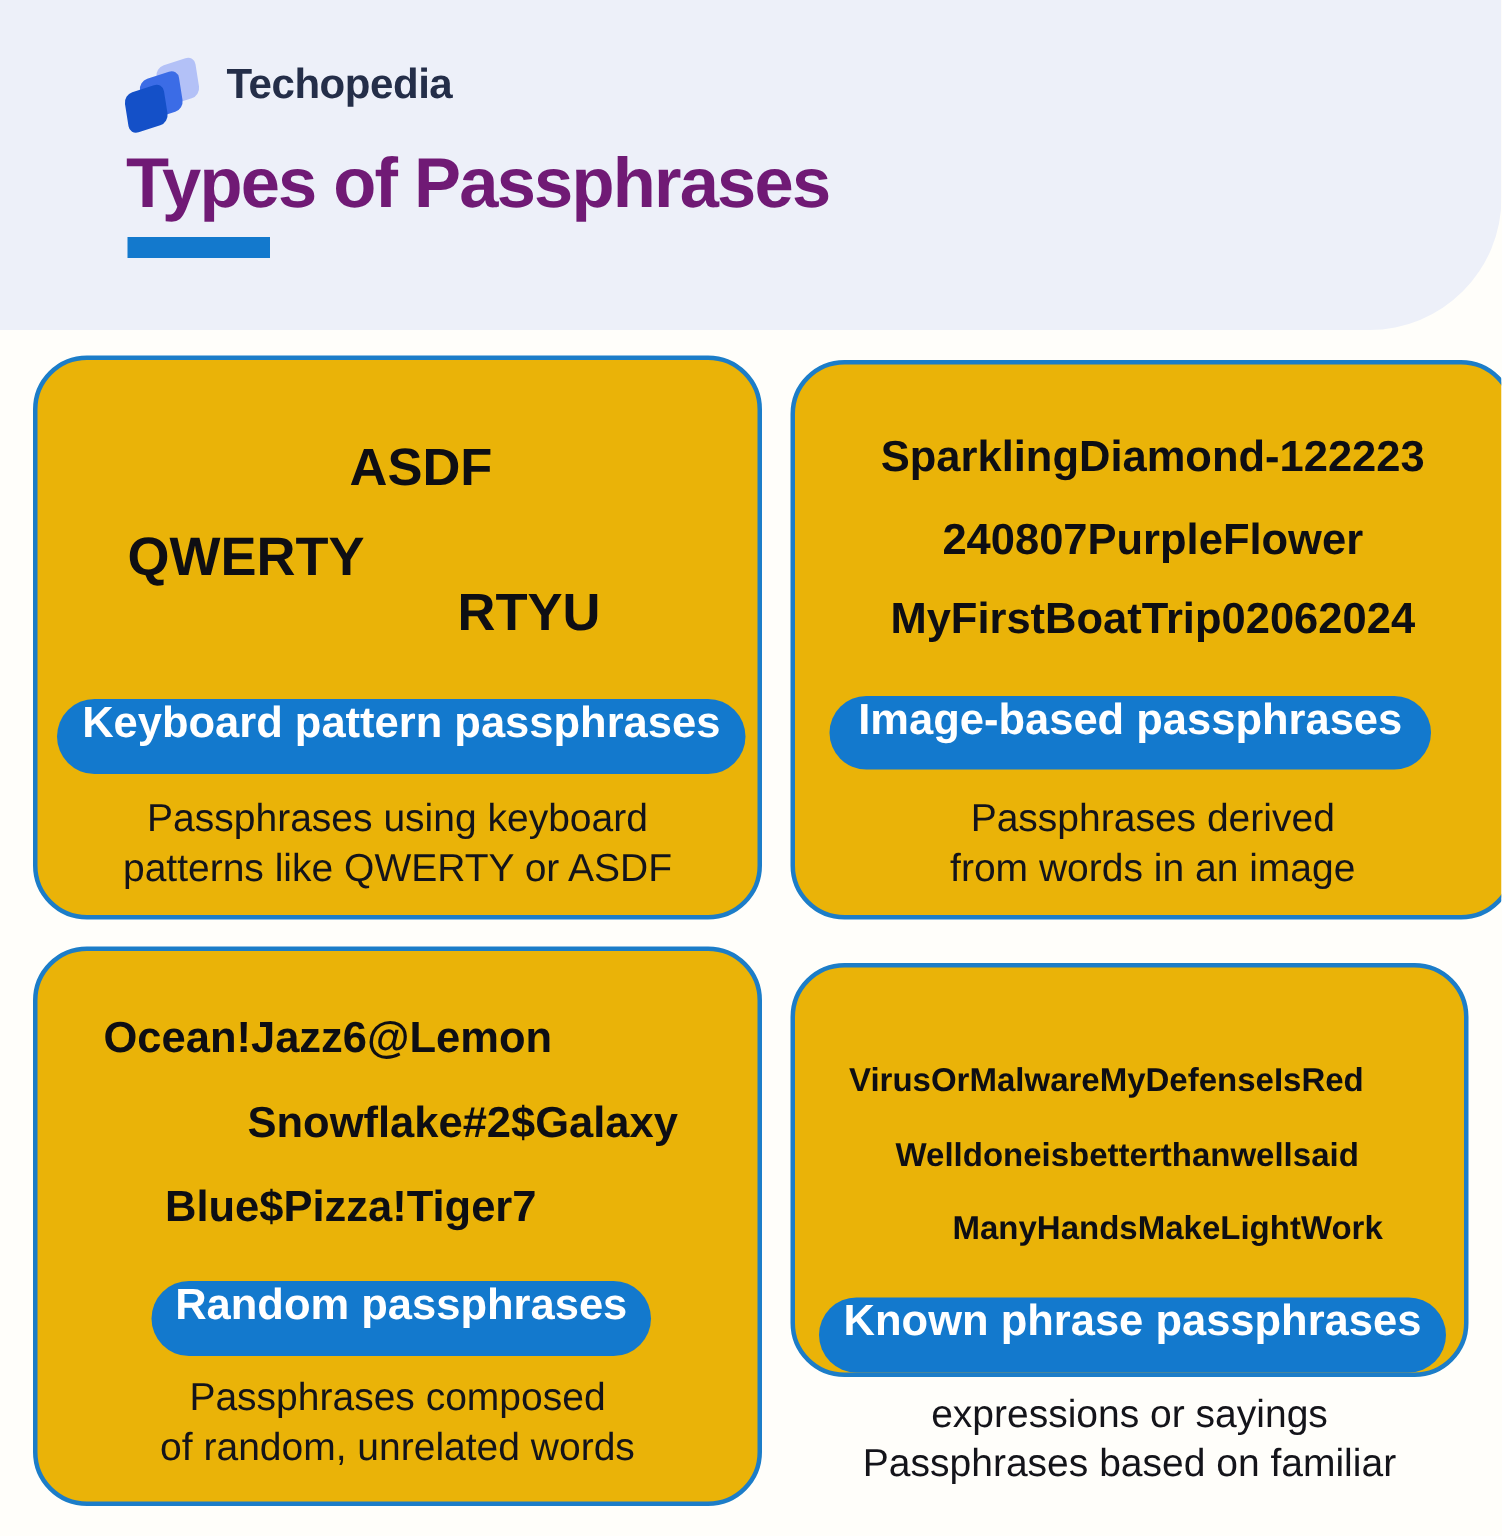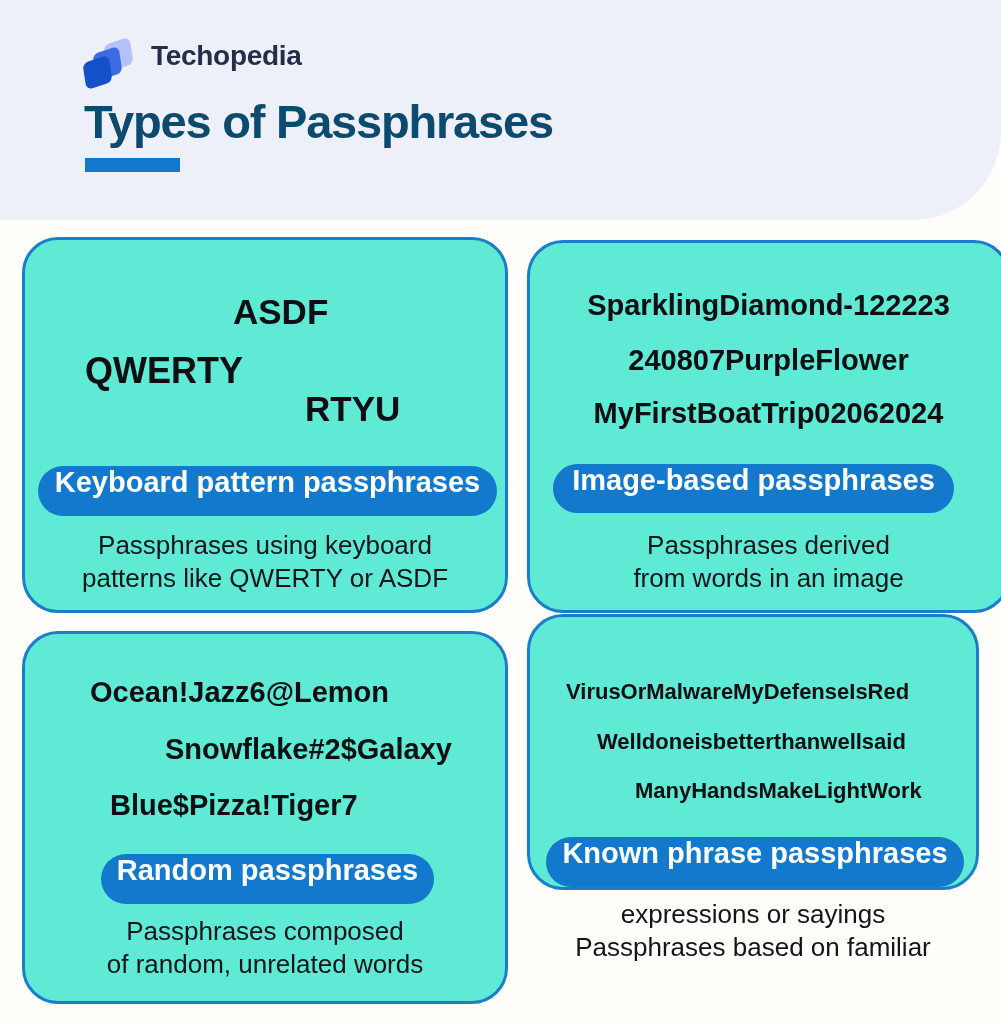--- a/index.html
+++ b/index.html
@@ -14,46 +14,46 @@
   }
   .brand-row { position:absolute; left:84px; top:40px; height:52px; display:flex; align-items:flex-start; gap:15px; }
   .logo { position:relative; width:52px; height:52px; display:inline-block; }
   .sq { position:absolute; width:27px; height:27px; border-radius:6px; transform:rotate(-9deg) skewY(-9deg); }
   .sq-back  { left:21px; top:1px;  background:#b3c1f7; }
   .sq-mid   { left:10px; top:10px; background:#3b6ce6; }
   .sq-front { left:0;    top:19px; background:#1450c8; }
   .wordmark { font-size:28px; font-weight:700; color:#242e49; letter-spacing:-0.3px; }
   .title {
     position:absolute; left:84px; top:94px; margin:0;
-    font-size:47px; font-weight:800; color:#0c4a6e; letter-spacing:-1.2px; white-space:nowrap;
+    font-size:47px; font-weight:800; color:#701a75; letter-spacing:-1.2px; white-space:nowrap;
   }
   .title-underline { position:absolute; left:85px; top:158px; width:95px; height:14px; background:#1379cd; }
 
   
   .card {
-    position:absolute; background:#5eead4; border:3px solid #1c7dc8;
+    position:absolute; background:#eab308; border:3px solid #1c7dc8;
     border-radius:36px; box-sizing:border-box;
   }
   .card-1 { left:22px;  top:237px; width:486px; height:376px; }
   .card-2 { left:527px; top:240px; width:483px; height:373px; }
   .card-3 { left:22px;  top:631px; width:486px; height:373px; }
-  .card-4 { left:527px; top:614px; width:452px; height:276px; }
+  .card-4 { left:527px; top:642px; width:452px; height:276px; }
 
   .phrase { position:absolute; font-weight:700; color:#0e0e13; white-space:nowrap; }
   .card-1 .ph-0 { left:208px; top:52px;  font-size:35px; }
   .card-1 .ph-1 { left:60px;  top:110px; font-size:36px; }
   .card-1 .ph-2 { left:280px; top:149px; font-size:35px; }
 
   .card-2 .phrase { left:0; width:100%; text-align:center; font-size:29px; }
   .card-2 .ph-0 { top:46px; }
   .card-2 .ph-1 { top:101px; }
   .card-2 .ph-2 { top:154px; }
 
   .card-3 .phrase { font-size:29px; }
-  .card-3 .ph-0 { left:44px;  top:42px;margin-left:21px; }
+  .card-3 .ph-0 { left:44px;  top:42px; }
   .card-3 .ph-1 { left:140px; top:99px; }
   .card-3 .ph-2 { left:85px;  top:155px; }
 
   .card-4 .phrase { font-size:22px; }
   .card-4 .ph-0 { left:36px;  top:62px; }
   .card-4 .ph-1 { left:67px;  top:112px; }
   .card-4 .ph-2 { left:105px; top:161px; }
 
   .pill {
     position:absolute; background:#1379cd; border-radius:26px;

